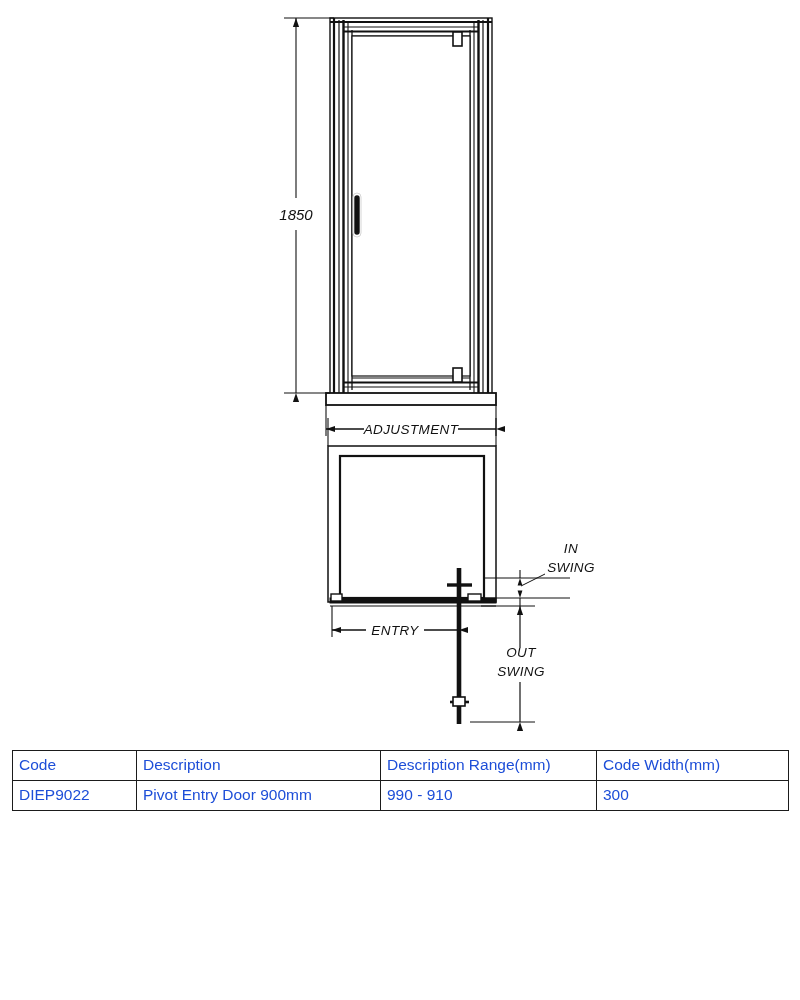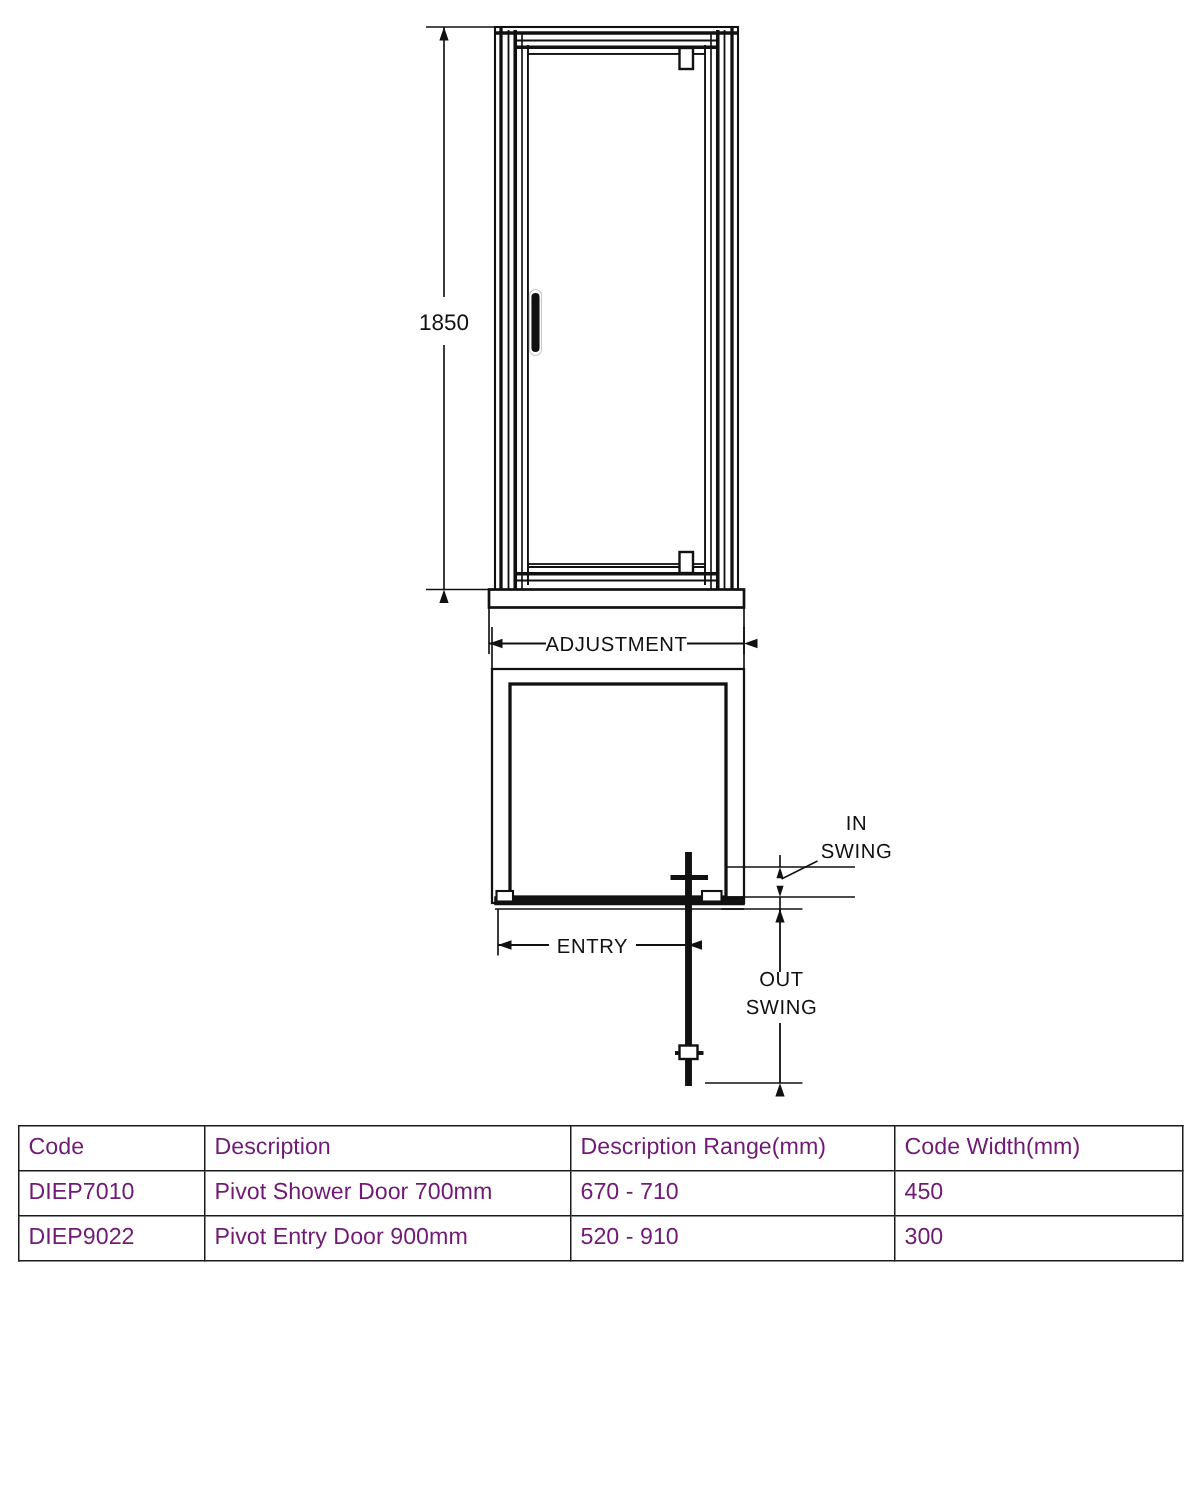--- a/index.html
+++ b/index.html
@@ -14,20 +14,21 @@
     font-family: "Liberation Sans", sans-serif;
     color: #111111;
     overflow: hidden;
   }
   #drawing-root {
     position: absolute;
     left: 0;
     top: 0;
     width: 800px;
     height: 1000px;
+    font-style: italic;
   }
   svg.tech-drawing {
     display: block;
     width: 800px;
     height: 1000px;
   }
   .dim-text {
     font-family: "Liberation Sans", sans-serif;
     fill: #111111;
   }
@@ -35,21 +36,21 @@
     position: absolute;
     left: 12px;
     top: 750px;
     width: 776px;
   }
   table.spec-table {
     border-collapse: collapse;
     width: 776px;
     font-family: "Liberation Sans", sans-serif;
     font-size: 15.5px;
-    color: #701a75;
+    color: #1d4ed8;
     table-layout: fixed;
   }
   table.spec-table td,
   table.spec-table th {
     border: 1.5px solid #1b1b1b;
     padding: 4px 6px 5px 6px;
     text-align: left;
     font-weight: normal;
     height: 20px;
     vertical-align: middle;
@@ -234,26 +235,20 @@
     <thead>
       <tr>
         <th>Code</th>
         <th>Description</th>
         <th>Description Range(mm)</th>
         <th>Code Width(mm)</th>
       </tr>
     </thead>
     <tbody>
       <tr>
-        <td>DIEP7010</td>
-        <td>Pivot Shower Door 700mm</td>
-        <td>670 - 710</td>
-        <td>450</td>
-      </tr>
-      <tr>
         <td>DIEP9022</td>
         <td>Pivot Entry Door 900mm</td>
-        <td>520 - 910</td>
+        <td>990 - 910</td>
         <td>300</td>
       </tr>
     </tbody>
   </table>
 </div>
 
 </body></html>

